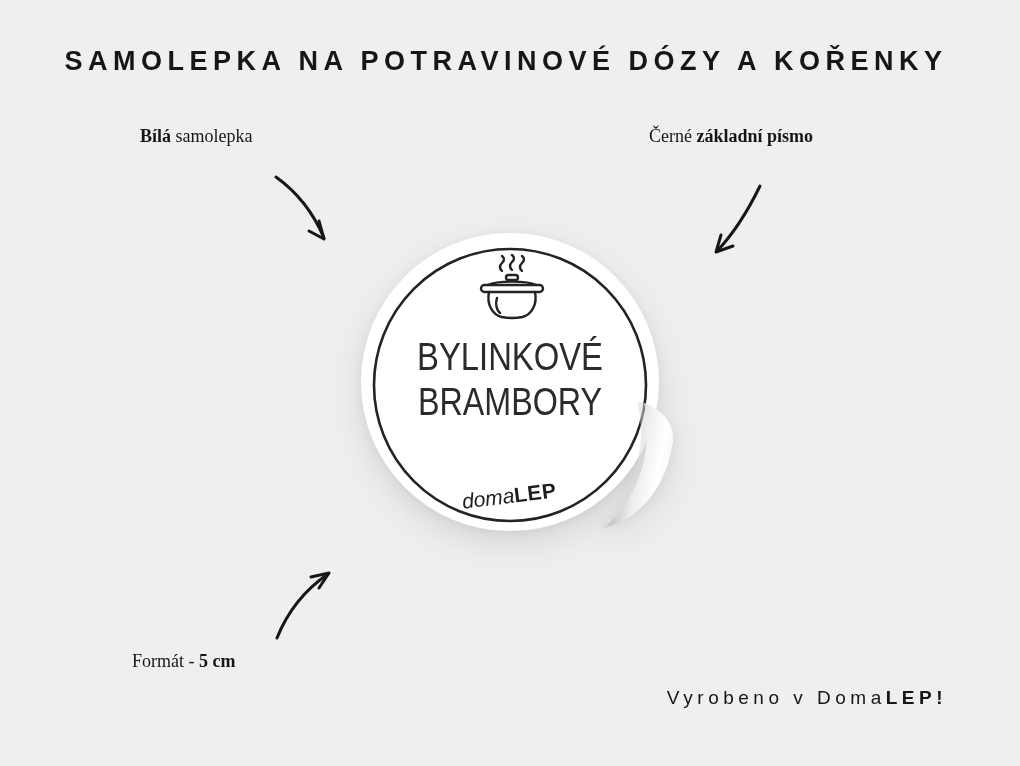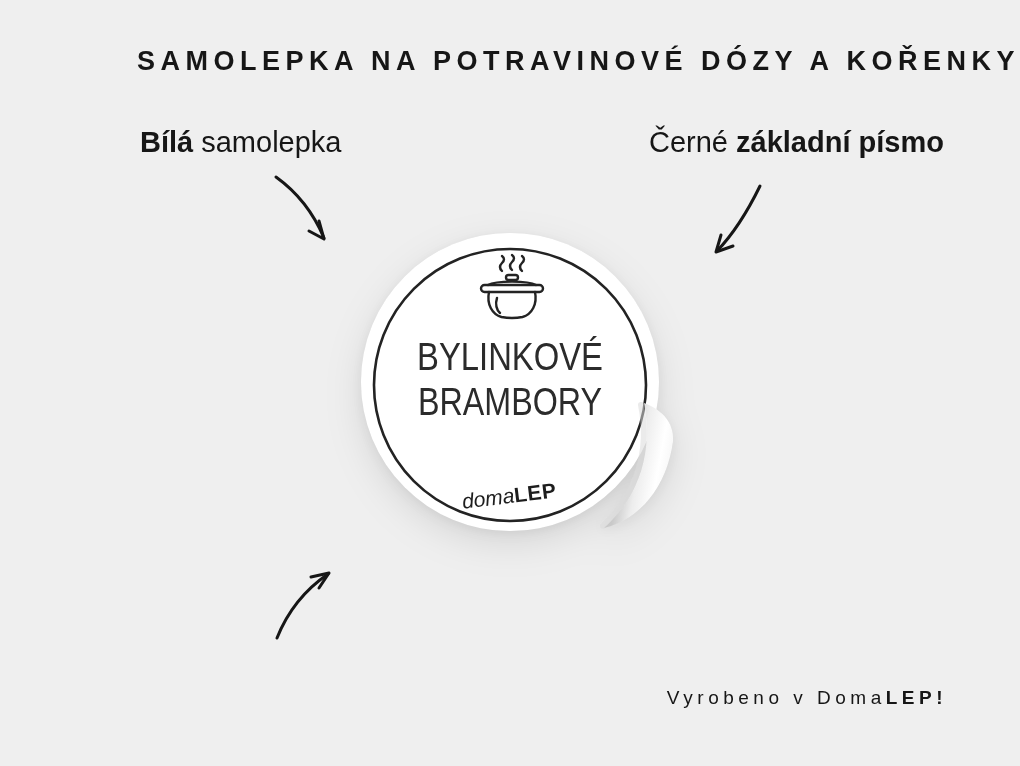--- a/index.html
+++ b/index.html
@@ -17,35 +17,36 @@
   }
   .canvas{
     position:relative;
     width:1020px;
     height:766px;
     background:var(--background);
     overflow:hidden;
   }
   .page-title{
     position:absolute;
-    top:46px; left:0; right:0;
+    top:46px; left:0; right:8px;
     margin:0;
-    text-align:right;
+    text-align:center;
     font-size:27px;
     font-weight:700;
     letter-spacing:5.5px;
     white-space:nowrap;
     color:var(--ink);
   }
   .label{
     position:absolute;
-    font-size:29px;
+    font-size:18px;
     font-weight:400;
     color:var(--ink);
     white-space:nowrap;
+    font-family:Liberation Serif, serif;
   }
   .label .b{font-weight:700;}
   .label-left{left:140px; top:126px;}
   .label-right{left:622px; top:126px;margin-left:27px;}
   .label-format{left:132px; top:651px;}
   .made-by{
     position:absolute;
     right:73px; top:687px;
     font-size:19px;
     letter-spacing:4.5px;
@@ -96,20 +97,21 @@
 <body>
 
 <div class="canvas">
 
   <h1 class="page-title">SAMOLEPKA NA POTRAVINOVÉ DÓZY A KOŘENKY</h1>
 
   <div class="label label-left"><span class="b">Bílá</span><span> samolepka</span></div>
 
   <div class="label label-right"><span>Černé </span><span class="b">základní písmo</span></div>
 
+  <div class="label label-format"><span>Formát - </span><span class="b">5 cm</span></div>
 
   <div class="made-by"><span>Vyrobeno v Doma</span><span class="b">LEP!</span></div>
 
   <svg class="arrow arrow-left" width="85" height="90" viewBox="0 0 85 90">
     <path d="M 14 9 Q 46 32 62 70"></path>
     <path d="M 62 71 L 47 63 M 62 71 L 57 53"></path>
   </svg>
 
   <svg class="arrow arrow-right" width="70" height="90" viewBox="0 0 70 90">
     <path d="M 57 8 Q 37 49 14 73"></path>

